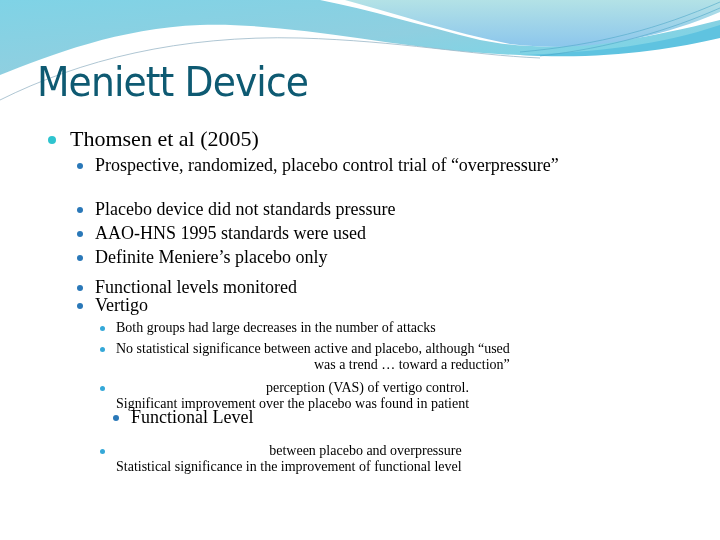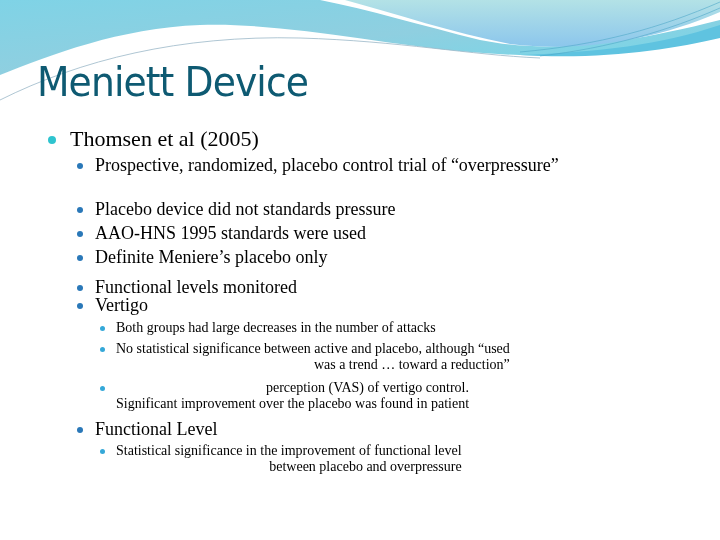--- a/index.html
+++ b/index.html
@@ -90,24 +90,24 @@
     <span class="wrap">No statistical significance between active and placebo, although “used</span>
     <span class="wrap">was a trend … toward a reduction”</span>
   </div>
 
   <div class="lvl3" style="top:380px;">
     <span class="bullet b3"></span>
     <span class="wrap">perception (VAS) of vertigo control.</span>
     <span class="wrap">Significant improvement over the placebo was found in patient</span>
   </div>
 
-  <div class="lvl2" style="top:420px;">
+  <div class="lvl2" style="top:408px;margin-left:36px;">
     <span class="bullet b2"></span>
     <span>Functional Level</span>
   </div>
 
   <div class="lvl3" style="top:443px;">
     <span class="bullet b3"></span>
+    <span class="wrap">between placebo and overpressure</span>
     <span class="wrap">Statistical significance in the improvement of functional level</span>
-    <span class="wrap">between placebo and overpressure</span>
   </div>
 
 </div>
 
 </body></html>

